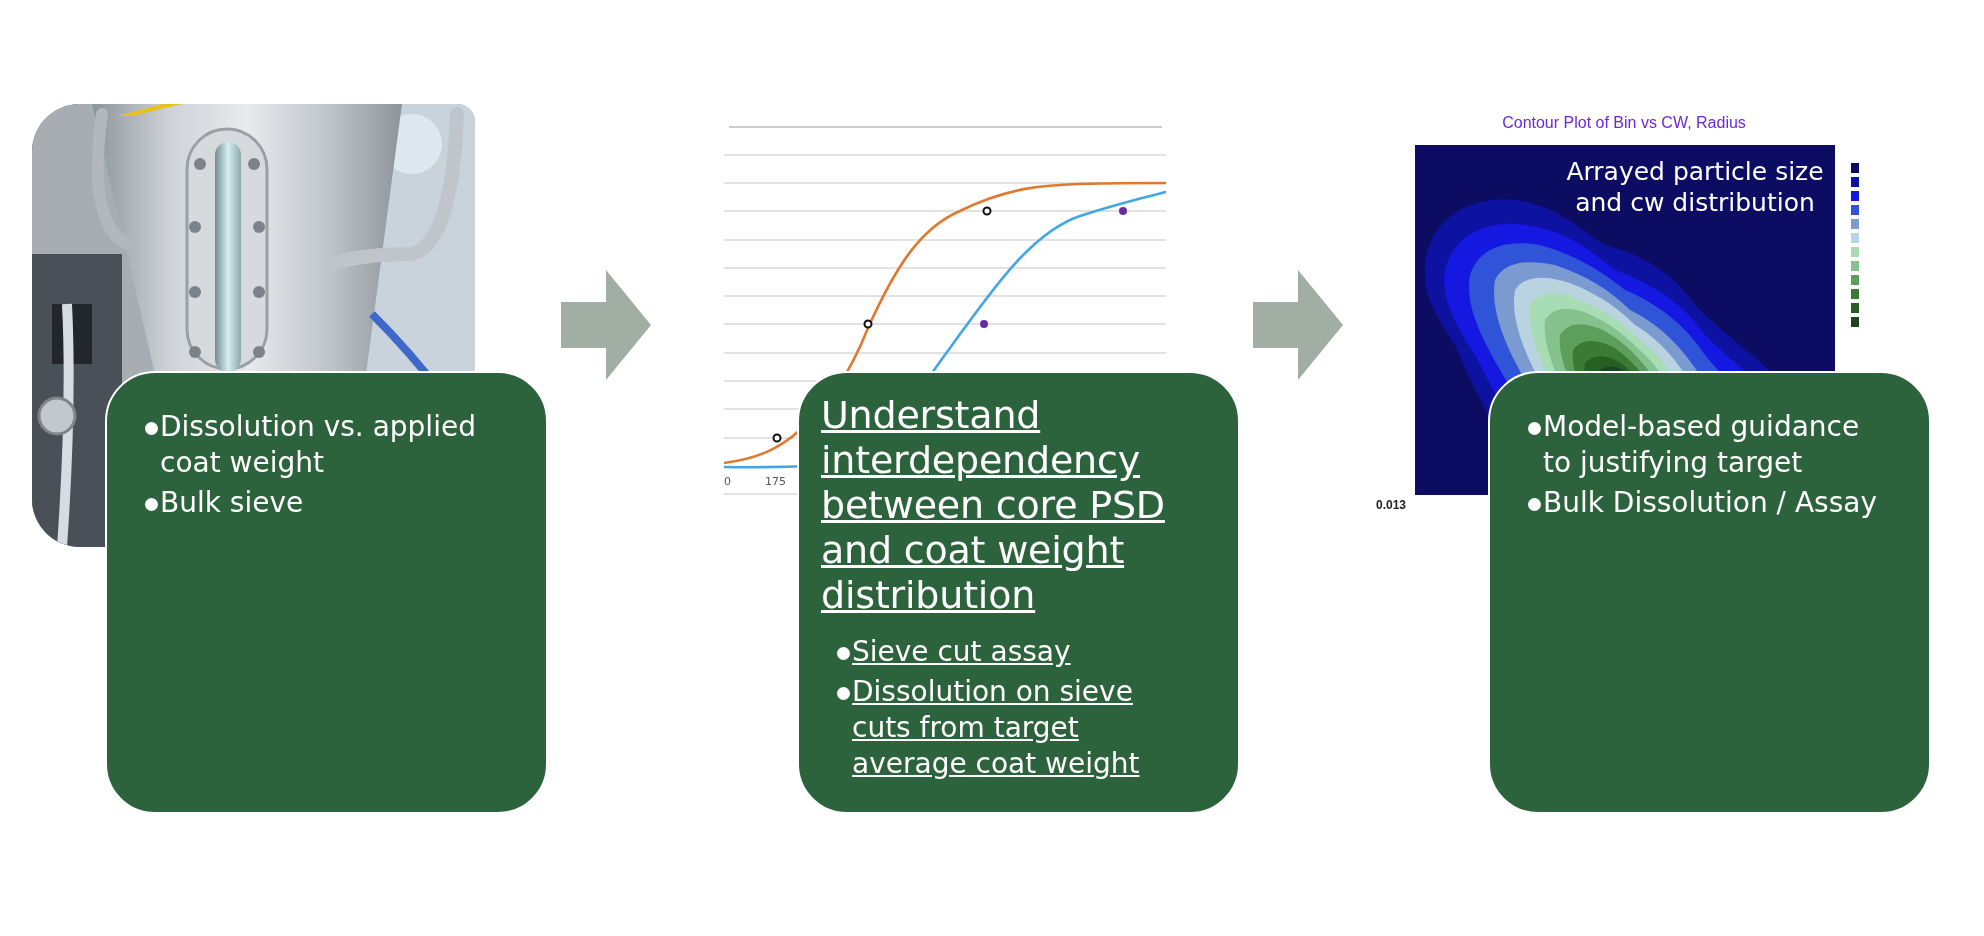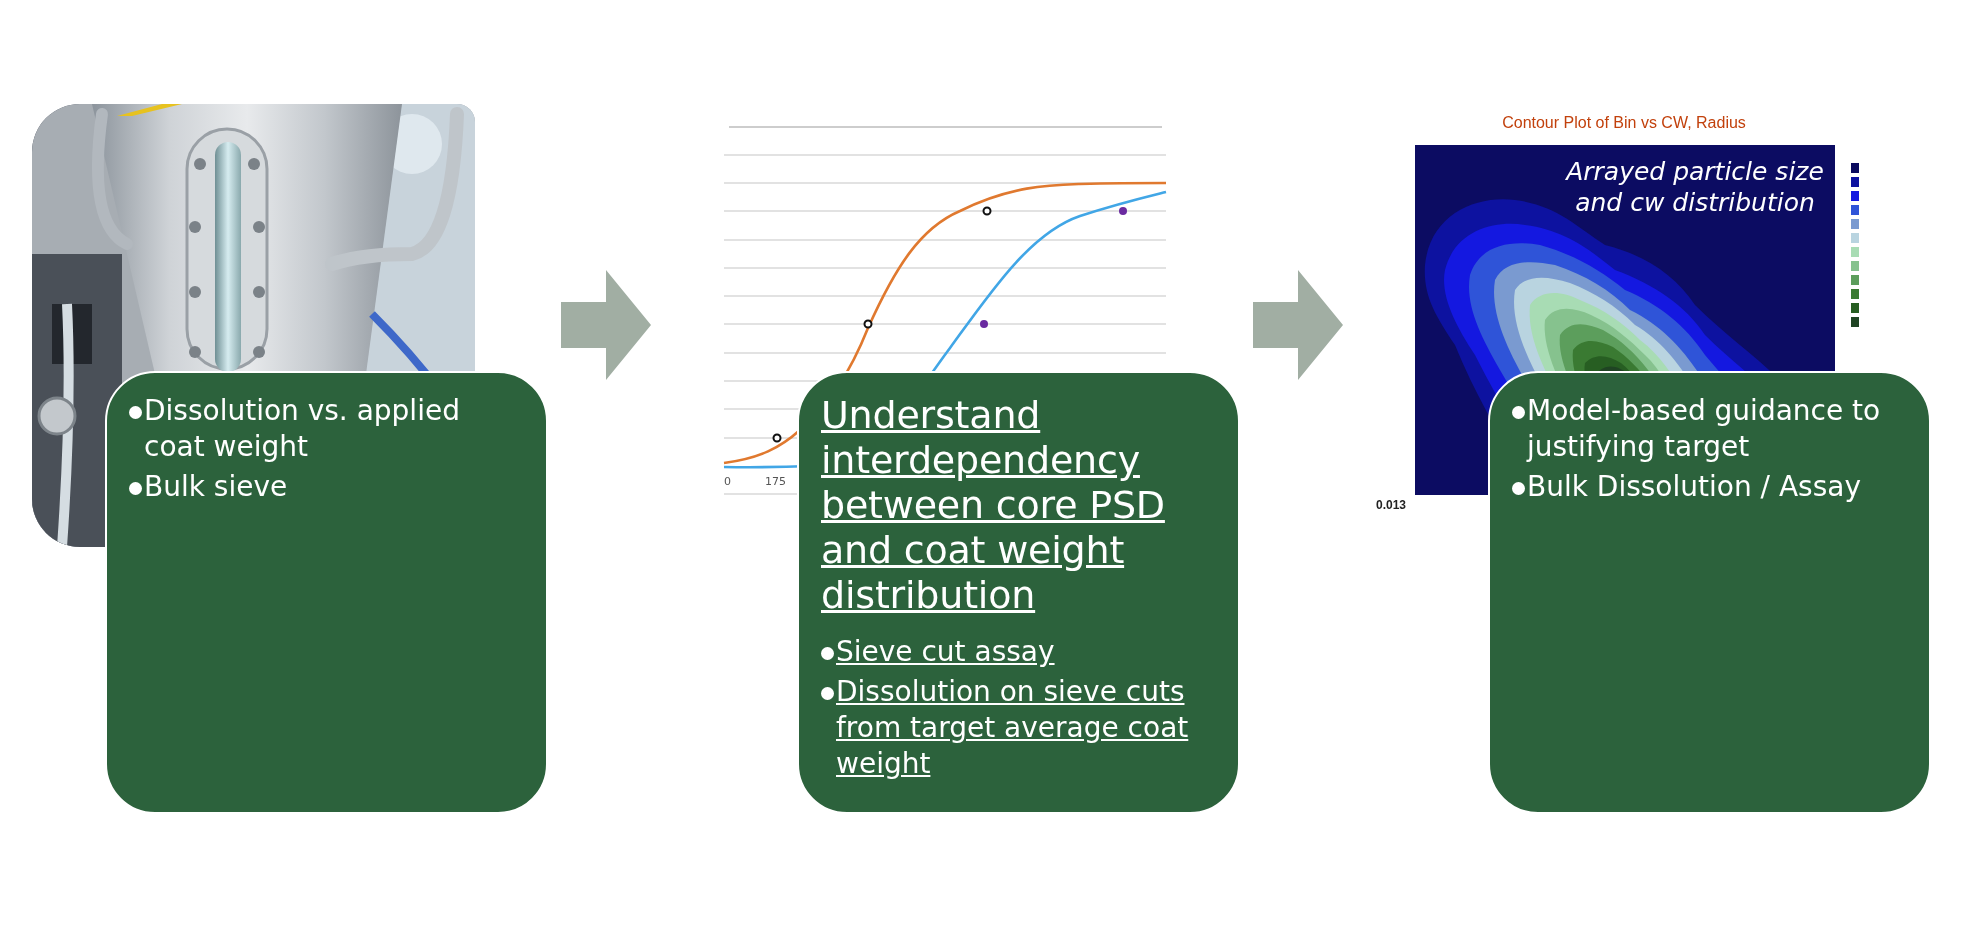--- a/index.html
+++ b/index.html
@@ -19,44 +19,44 @@
 
     
     .step-box {
       width: 443px; height: 443px; background: #2c623c; border-radius: 50px;
       border: 2px solid #ffffff; box-sizing: border-box;
       color: #ffffff; padding: 20px 22px 0 22px;
     }
     .step-title {
       font-size: 38px; line-height: 45px; letter-spacing: -0.2px; margin: 0 0 16px 0;
     }
-    .step-bullets { margin: 0; padding: 0; list-style: none; }
+    .step-bullets { margin: 16px; padding: 0; list-style: none; }
     .step-bullets li {
       font-size: 28px; line-height: 36px; position: relative; padding-left: 15px; margin-bottom: 4px;
     }
     .bullet-dot {
       position: absolute; left: 0; top: 13px; width: 13px; height: 13px; border-radius: 50%; background: #ffffff;
     }
 
     
     .arrow { width: 90px; height: 110px; }
 
     
     .line-chart { left: 720px; top: 118px; width: 455px; height: 390px; }
     .tick-label { font-family: "DejaVu Sans", sans-serif; font-size: 11px; fill: #555555; }
 
     
     .contour-title {
       left: 1415px; top: 114px; width: 418px; text-align: center;
-      font-size: 16px; color: #c2410c; font-family: "Liberation Sans", sans-serif;
+      font-size: 16px; color: #6d28d9; font-family: "Liberation Sans", sans-serif;
     }
     .contour-plot { left: 1415px; top: 145px; width: 420px; height: 350px; }
     .contour-annot {
       left: 1560px; top: 156px; width: 270px; text-align: center; color: #ffffff;
-      font-style: italic; font-size: 25px; line-height: 31px; font-family: "DejaVu Sans", sans-serif;
+      font-size: 25px; line-height: 31px; font-family: "DejaVu Sans", sans-serif;
     }
     .contour-xtick { left: 1376px; top: 498px; font-size: 12px; font-weight: bold; color: #222; font-family: "Liberation Sans", sans-serif; }
     .legend { left: 1851px; top: 163px; width: 8px; }
     .legend-swatch { width: 8px; height: 10px; margin-bottom: 4px; }
   </style>
 </head>
 <body>
 
 <div class="abs photo">
   <svg viewBox="0 0 443 443" preserveAspectRatio="none">

